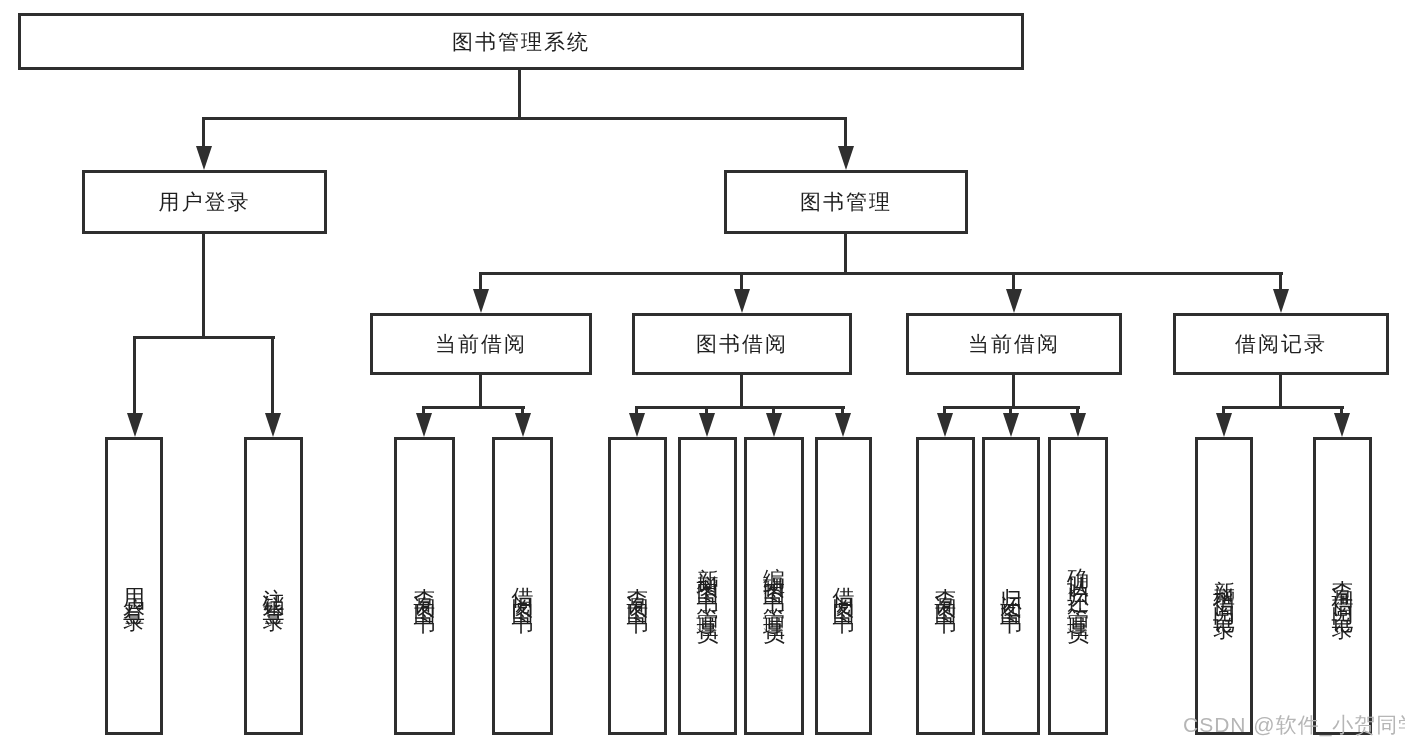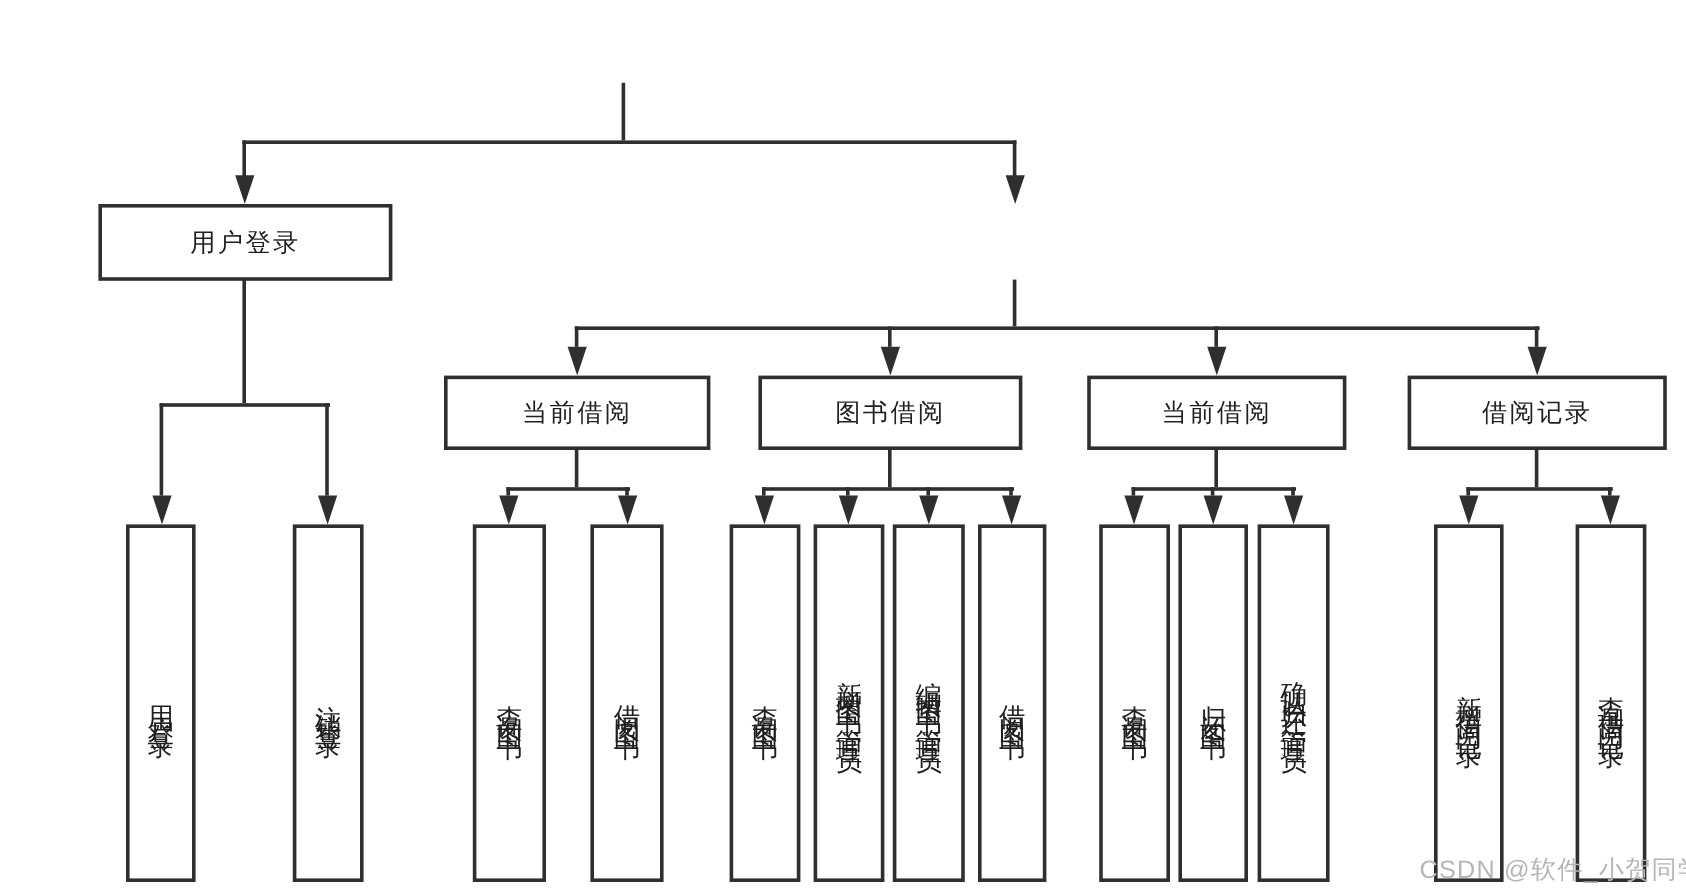--- a/index.html
+++ b/index.html
@@ -51,29 +51,31 @@
     letter-spacing:1px;
     white-space:nowrap;
     z-index:5;
   }
 </style>
 </head>
 <body>
 
 <div id="canvas">
 
+  <div class="box" style="left:18px;top:13px;width:1006px;height:57px">图书管理系统</div>
 
   <div class="line" style="left:518px;top:69px;width:3px;height:48px"></div>
   <div class="line" style="left:202px;top:117px;width:645px;height:3px"></div>
   <div class="line" style="left:202px;top:117px;width:3px;height:31px"></div>
   <div class="arrow" style="left:196px;top:146px"></div>
   <div class="line" style="left:844px;top:117px;width:3px;height:31px"></div>
   <div class="arrow" style="left:838px;top:146px"></div>
 
   <div class="box" style="left:82px;top:170px;width:245px;height:64px">用户登录</div>
+  <div class="box" style="left:724px;top:170px;width:244px;height:64px">图书管理</div>
 
   <div class="line" style="left:202px;top:233px;width:3px;height:103px"></div>
   <div class="line" style="left:133px;top:336px;width:142px;height:3px"></div>
   <div class="line" style="left:133px;top:336px;width:3px;height:77px"></div>
   <div class="arrow" style="left:127px;top:413px"></div>
   <div class="line" style="left:271px;top:336px;width:3px;height:77px"></div>
   <div class="arrow" style="left:265px;top:413px"></div>
 
   <div class="line" style="left:844px;top:233px;width:3px;height:39px"></div>
   <div class="line" style="left:479px;top:272px;width:804px;height:3px"></div>

